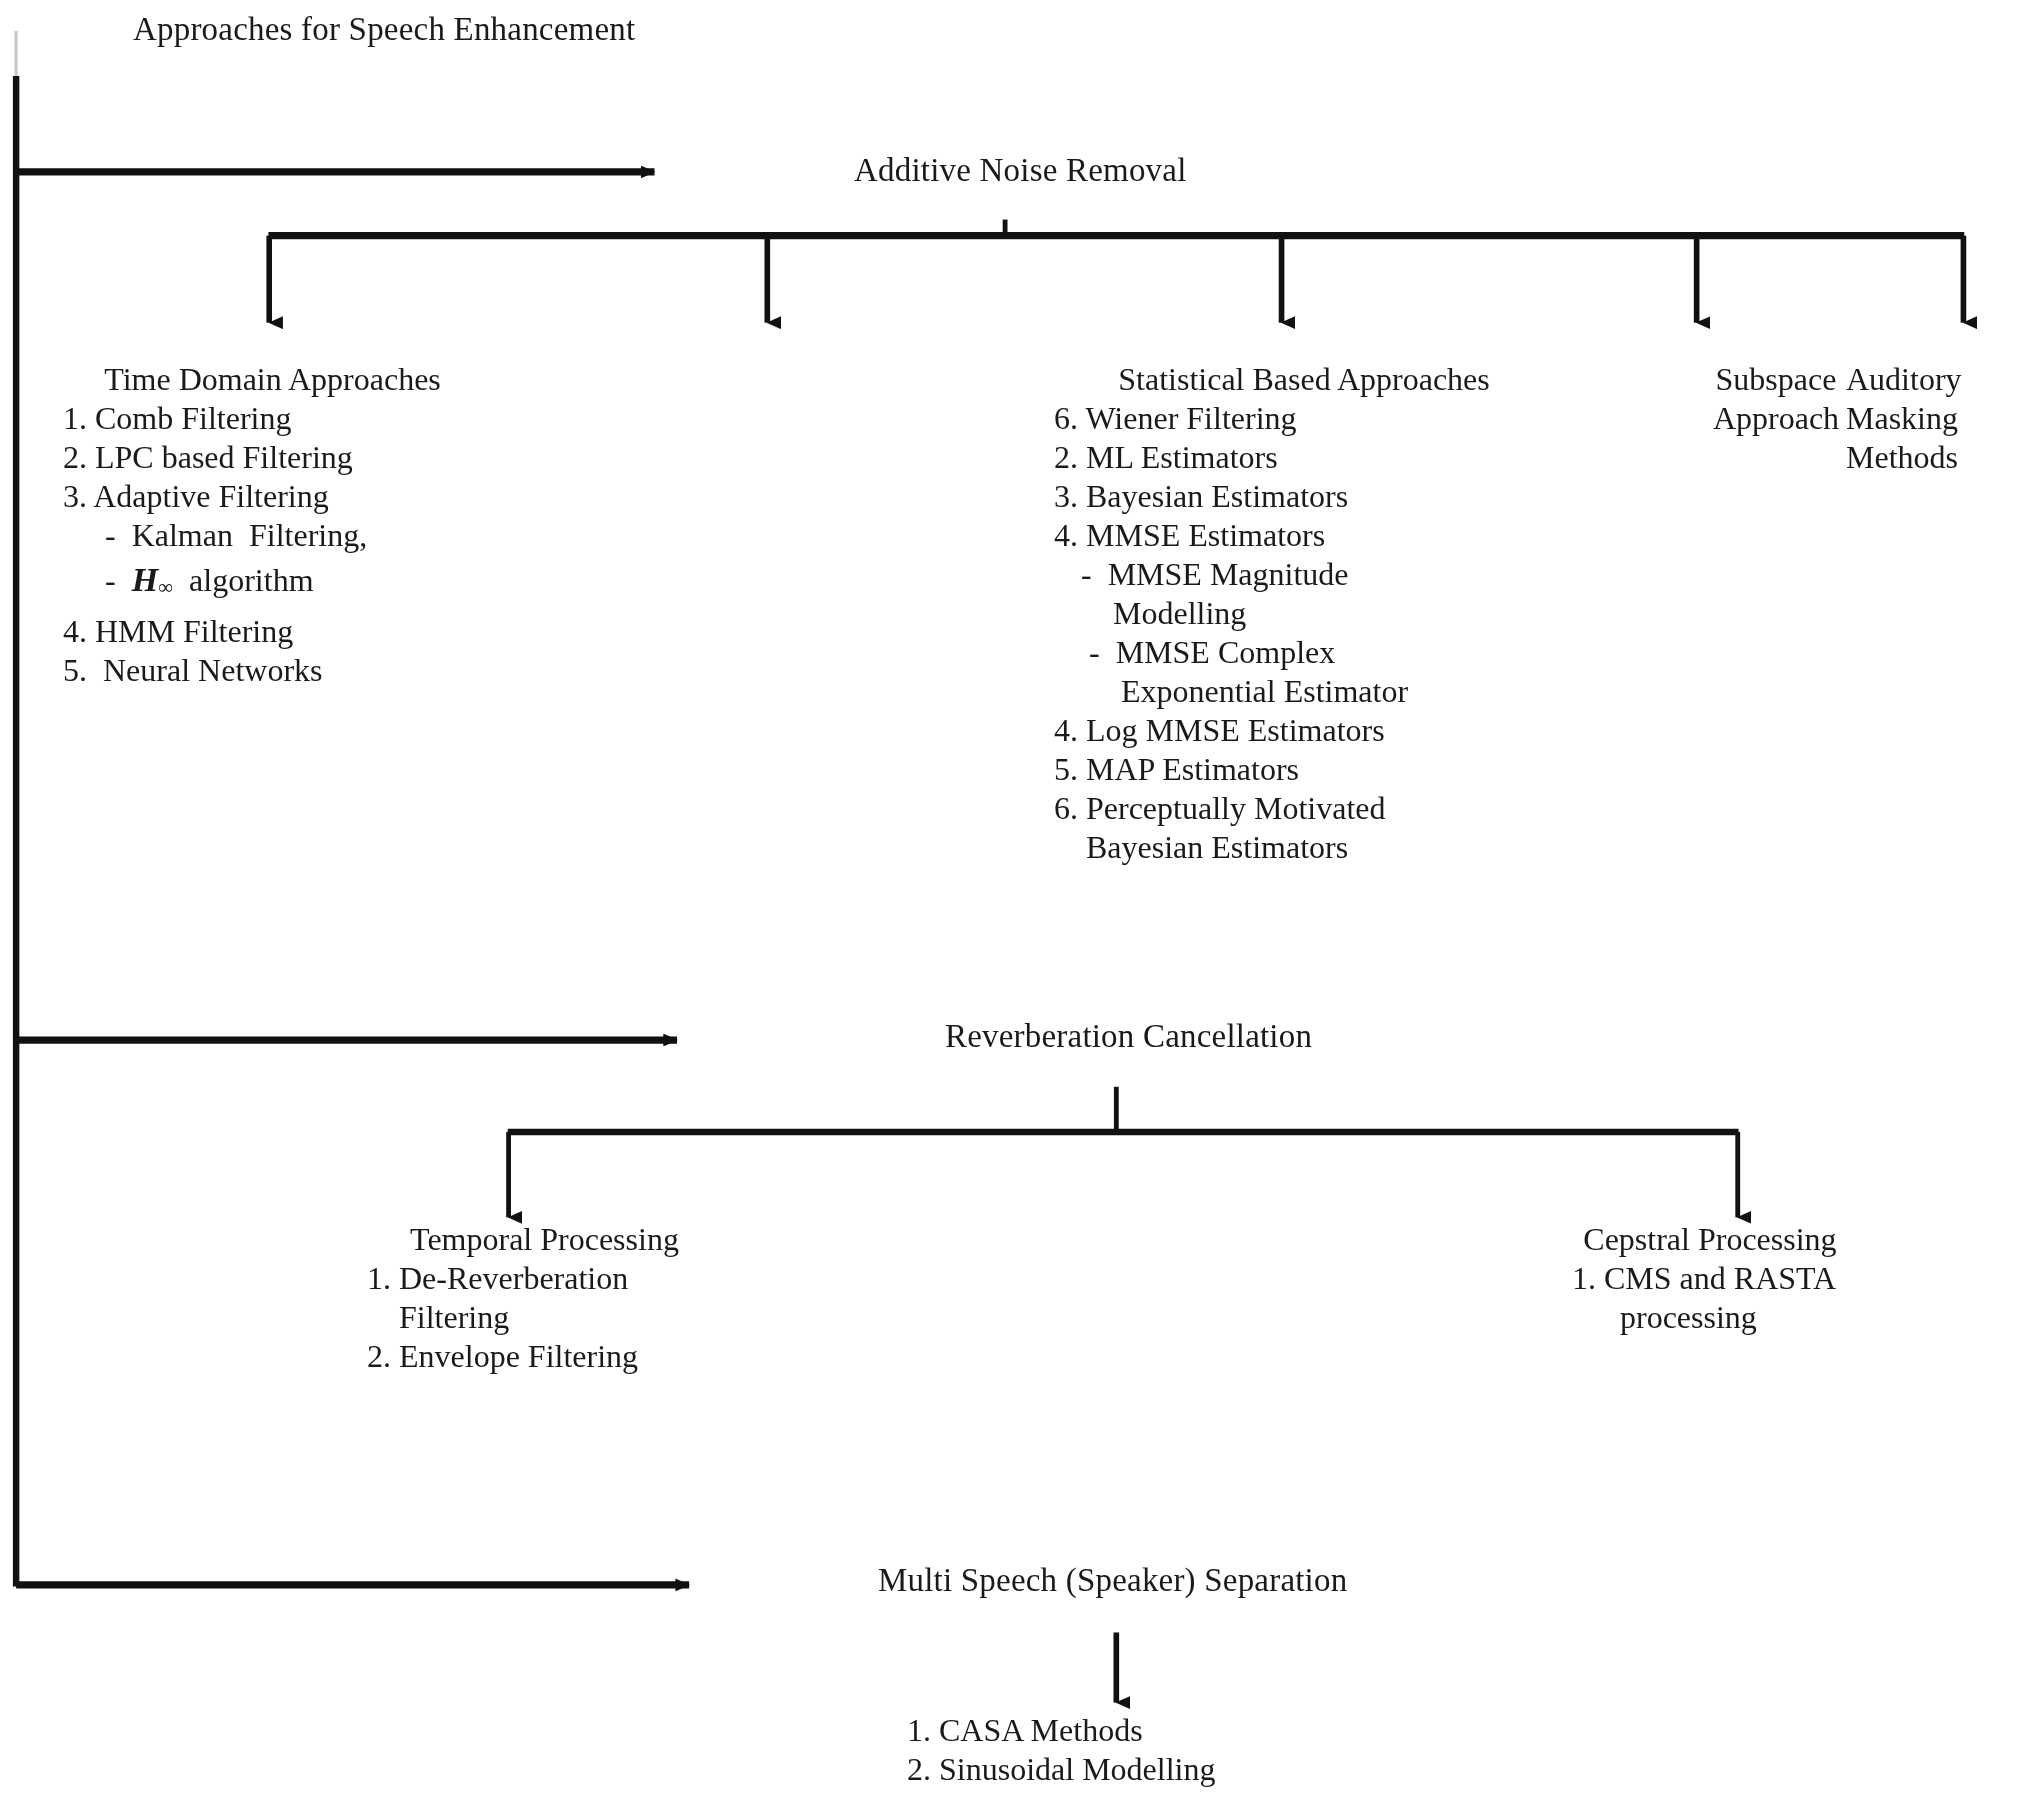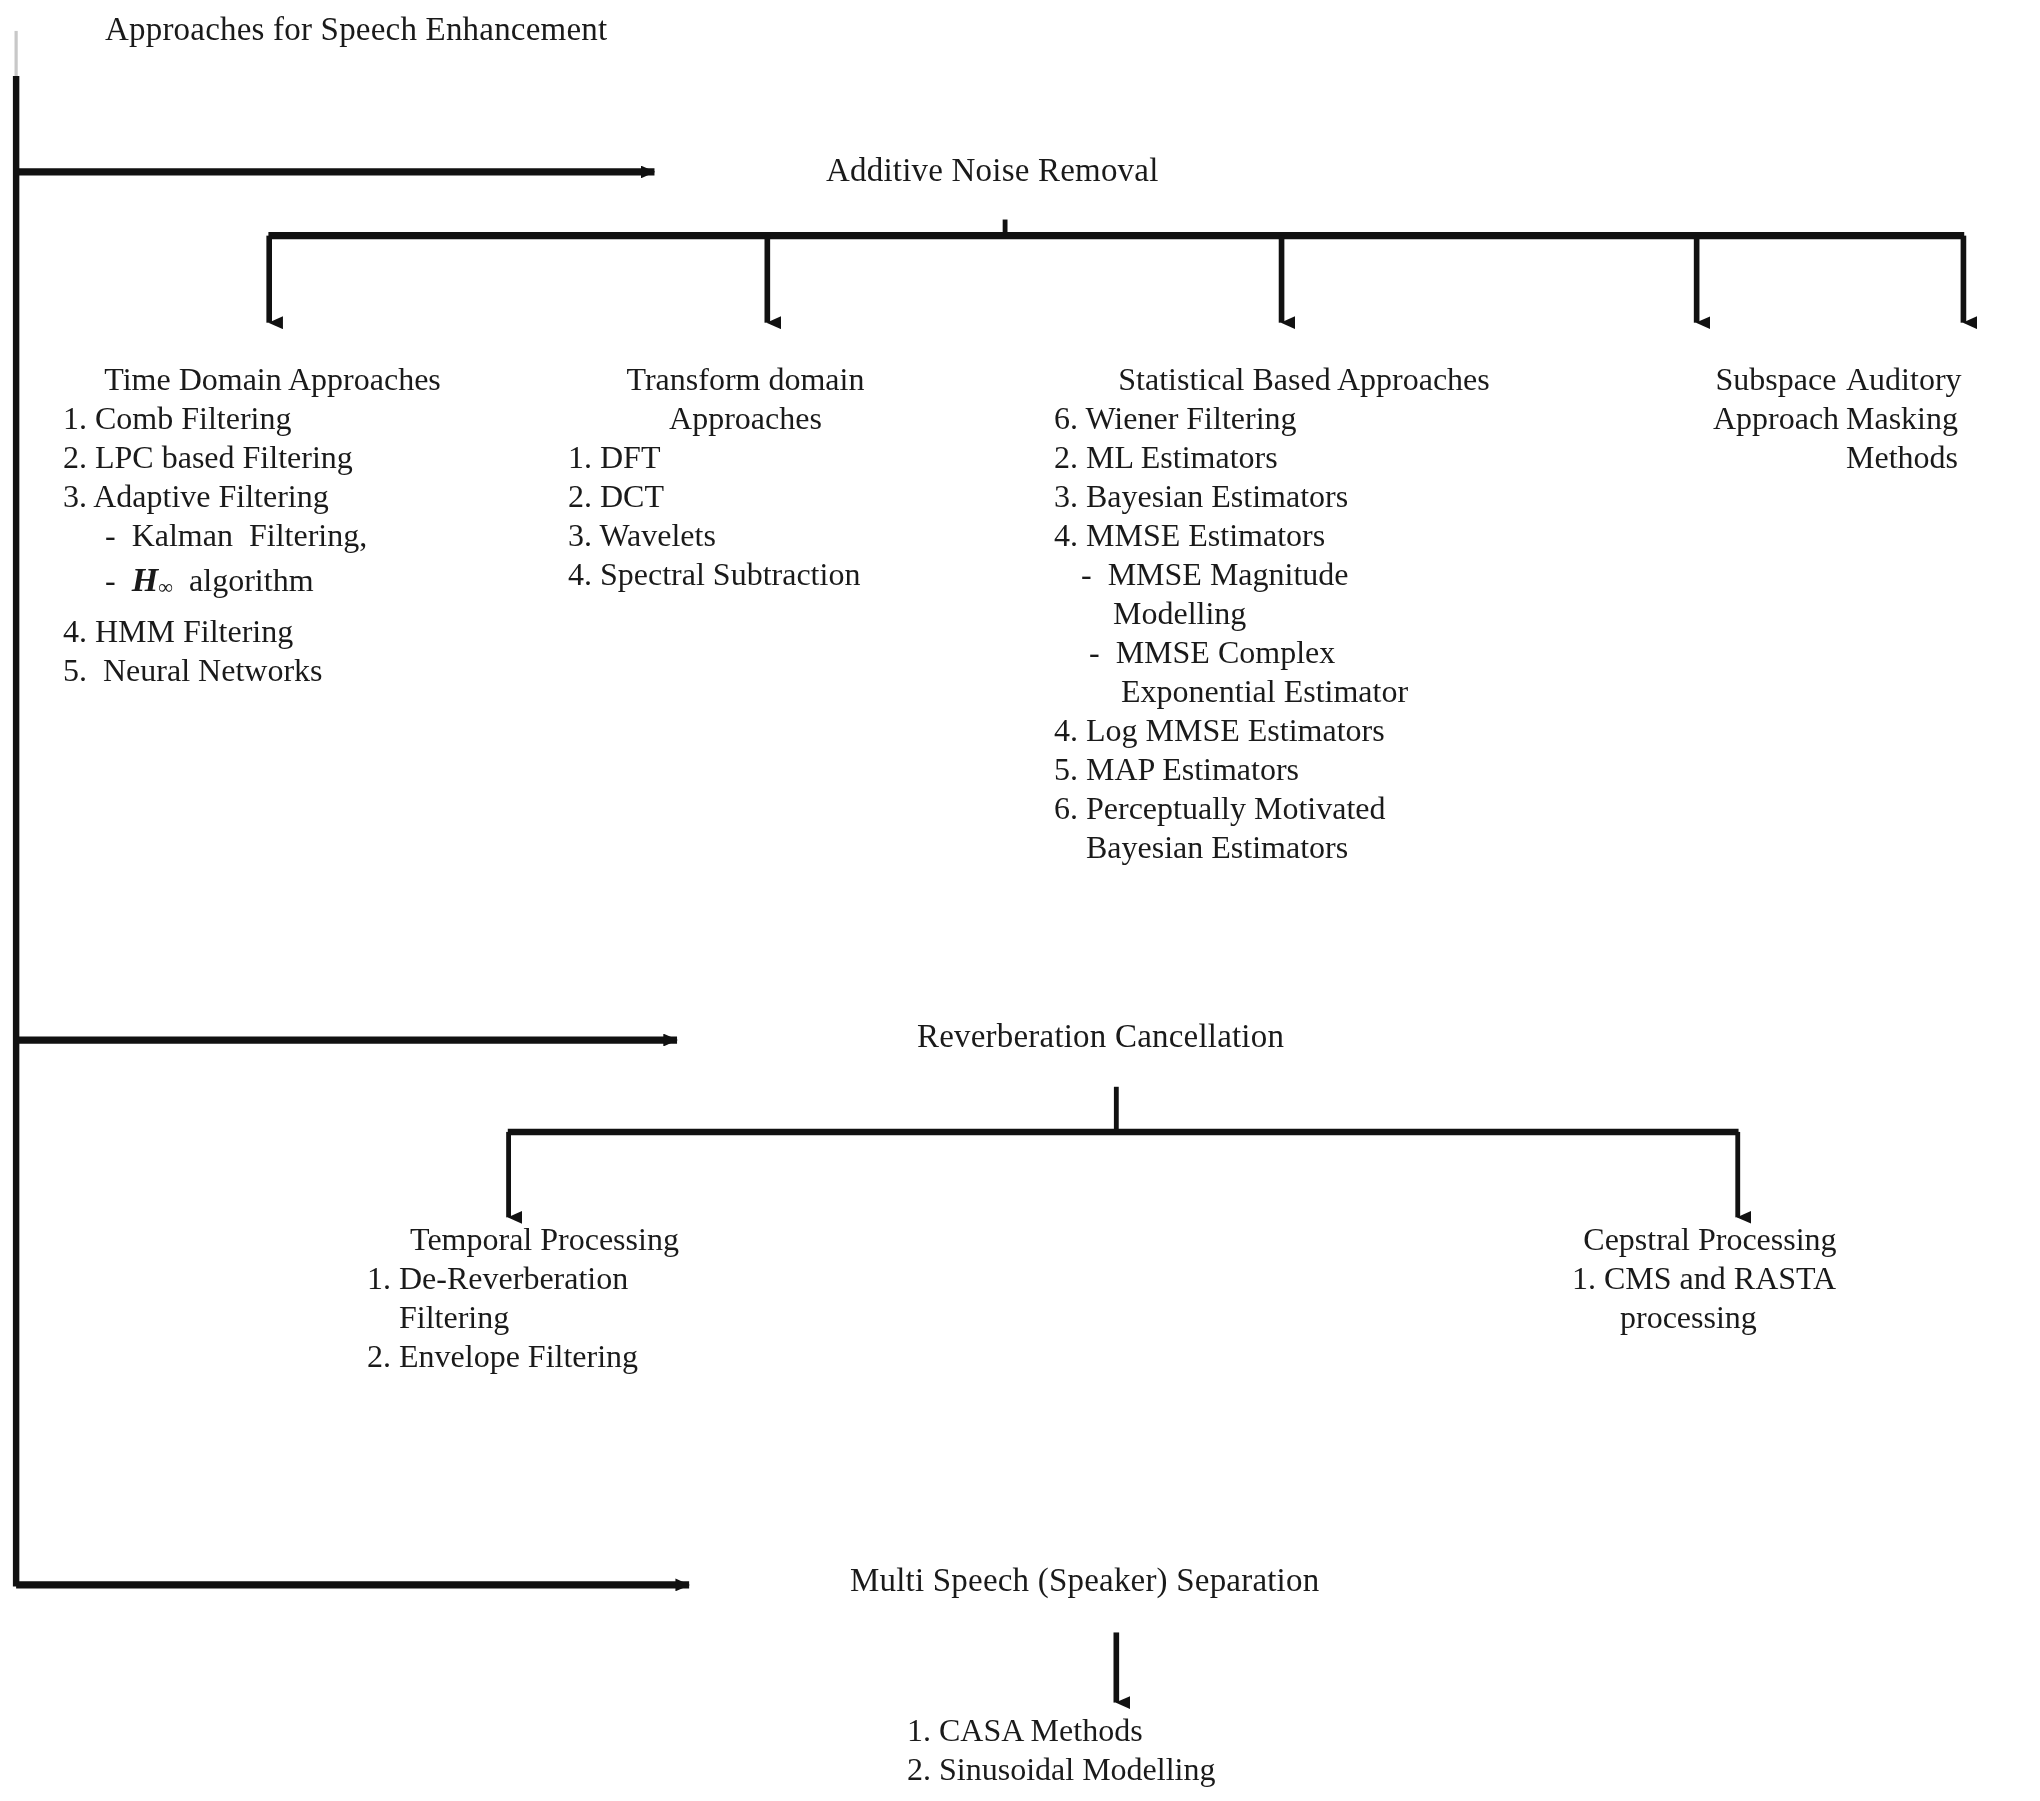--- a/index.html
+++ b/index.html
@@ -27,20 +27,21 @@
   }
   .lbl {
     position: absolute;
     white-space: pre;
     line-height: 1.0;
   }
   
   .node-title {
     font-size: 33px;
     letter-spacing: 0.2px;
+    margin-left: 28px;
   }
   .col {
     position: absolute;
     font-size: 32px;
     line-height: 39px;
   }
   .col .head {
     display: block;
     text-align: center;
     white-space: pre;
@@ -115,28 +116,20 @@
     <span class="head">Time Domain Approaches</span>
     <span class="item">1. Comb Filtering</span>
     <span class="item">2. LPC based Filtering</span>
     <span class="item">3. Adaptive Filtering</span>
     <span class="sub" style="padding-left:42px;">-  Kalman  Filtering,</span>
     <span class="sub" style="padding-left:42px; line-height:50px;">-&nbsp; <span class="hinf">H<sub>∞</sub></span>&nbsp; algorithm</span>
     <span class="item">4. HMM Filtering</span>
     <span class="item">5.  Neural Networks</span>
   </div>
 
-  <div class="col" style="left:568px; top:360px; width:355px;">
-    <span class="head">Transform domain</span>
-    <span class="head">Approaches</span>
-    <span class="item">1. DFT</span>
-    <span class="item">2. DCT</span>
-    <span class="item">3. Wavelets</span>
-    <span class="item">4. Spectral Subtraction</span>
-  </div>
 
   <div class="col" style="left:1054px; top:360px; width:500px;">
     <span class="head">Statistical Based Approaches</span>
     <span class="item">6. Wiener Filtering</span>
     <span class="item">2. ML Estimators</span>
     <span class="item">3. Bayesian Estimators</span>
     <span class="item">4. MMSE Estimators</span>
     <span class="sub" style="padding-left:27px;">-  MMSE Magnitude</span>
     <span class="sub" style="padding-left:27px;">    Modelling</span>
     <span class="sub" style="padding-left:27px;"> -  MMSE Complex</span>

